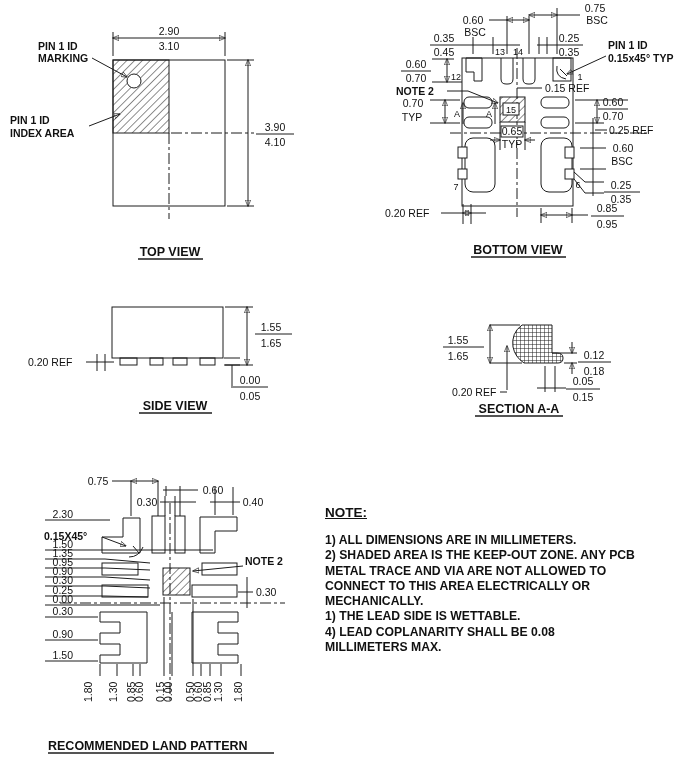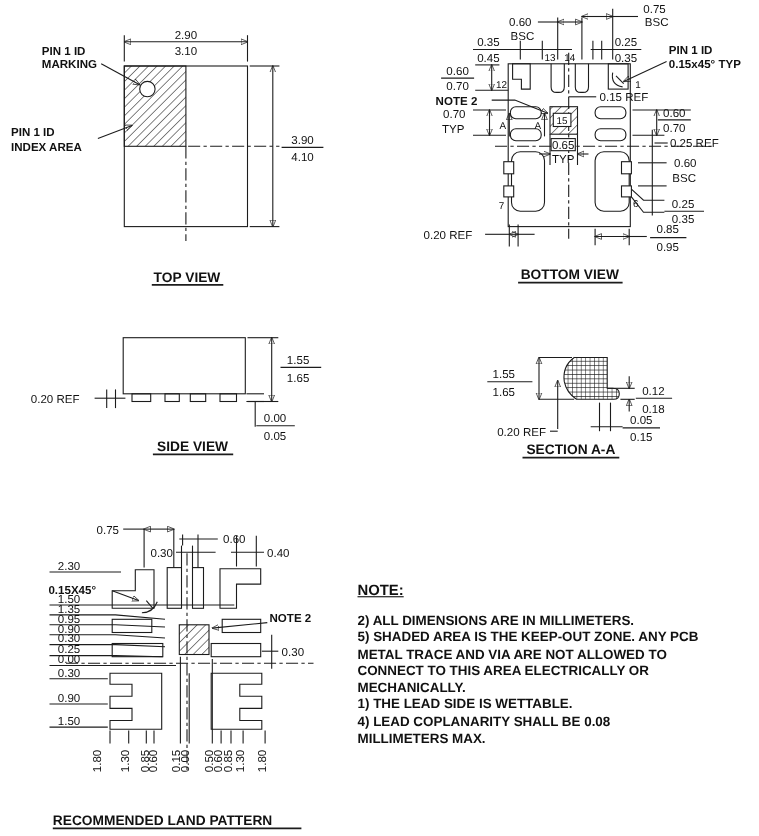--- a/index.html
+++ b/index.html
@@ -10,21 +10,21 @@
   .cl{stroke-dasharray:11 3 3 3;}
   .fw{fill:#ffffff;}
   .h45{fill:url(#h45);}
   .grd{fill:url(#grd);}
   svg text{font-family:"Liberation Sans", sans-serif;font-size:10.5px;fill:#111;
            stroke:none;font-weight:normal;}
   svg text.b{font-weight:bold;}
   svg text.pn{font-size:9px;}
   svg text.t{font-size:12.5px;font-weight:bold;}
   .mid{text-anchor:middle;} .end{text-anchor:end;}
-  #notes{position:absolute;left:325px;top:505px;width:312px;margin-top:24px;}
+  #notes{position:absolute;left:325px;top:505px;width:312px;}
   #notes .nh{font-weight:bold;font-size:13.5px;text-decoration:underline;margin-bottom:13px;}
   #notes .ni{font-weight:bold;font-size:12.2px;line-height:15.3px;}
 </style>
 </head>
 <body>
 
 <div id="page">
 <svg width="690" height="760" viewBox="0 0 690 760">
   <defs>
     <marker id="ar" viewBox="0 0 10 10" refX="9" refY="5" markerWidth="6.5" markerHeight="6.5" orient="auto-start-reverse">
@@ -389,18 +389,18 @@
       <text x="222" y="702" transform="rotate(-90 222 702)">1.30</text>
       <text x="242" y="702" transform="rotate(-90 242 702)">1.80</text>
     </g>
     <text x="48" y="750" class="t">RECOMMENDED LAND PATTERN</text>
     <line x1="48" y1="753" x2="274" y2="753" style="stroke-width:1.6"></line>
   </g>
 </svg>
 
 <div id="notes">
   <div class="nh">NOTE:</div>
-  <div class="ni">2) ALL DIMENSIONS ARE IN MILLIMETERS.</div>
-  <div class="ni">5) SHADED AREA IS THE KEEP-OUT ZONE. ANY PCB METAL TRACE AND VIA ARE NOT ALLOWED TO CONNECT TO THIS AREA ELECTRICALLY OR MECHANICALLY.</div>
+  <div class="ni">1) ALL DIMENSIONS ARE IN MILLIMETERS.</div>
+  <div class="ni">2) SHADED AREA IS THE KEEP-OUT ZONE. ANY PCB METAL TRACE AND VIA ARE NOT ALLOWED TO CONNECT TO THIS AREA ELECTRICALLY OR MECHANICALLY.</div>
   <div class="ni">1) THE LEAD SIDE IS WETTABLE.</div>
   <div class="ni">4) LEAD COPLANARITY SHALL BE 0.08 MILLIMETERS MAX.</div>
 </div>
 </div>
 
 </body></html>

